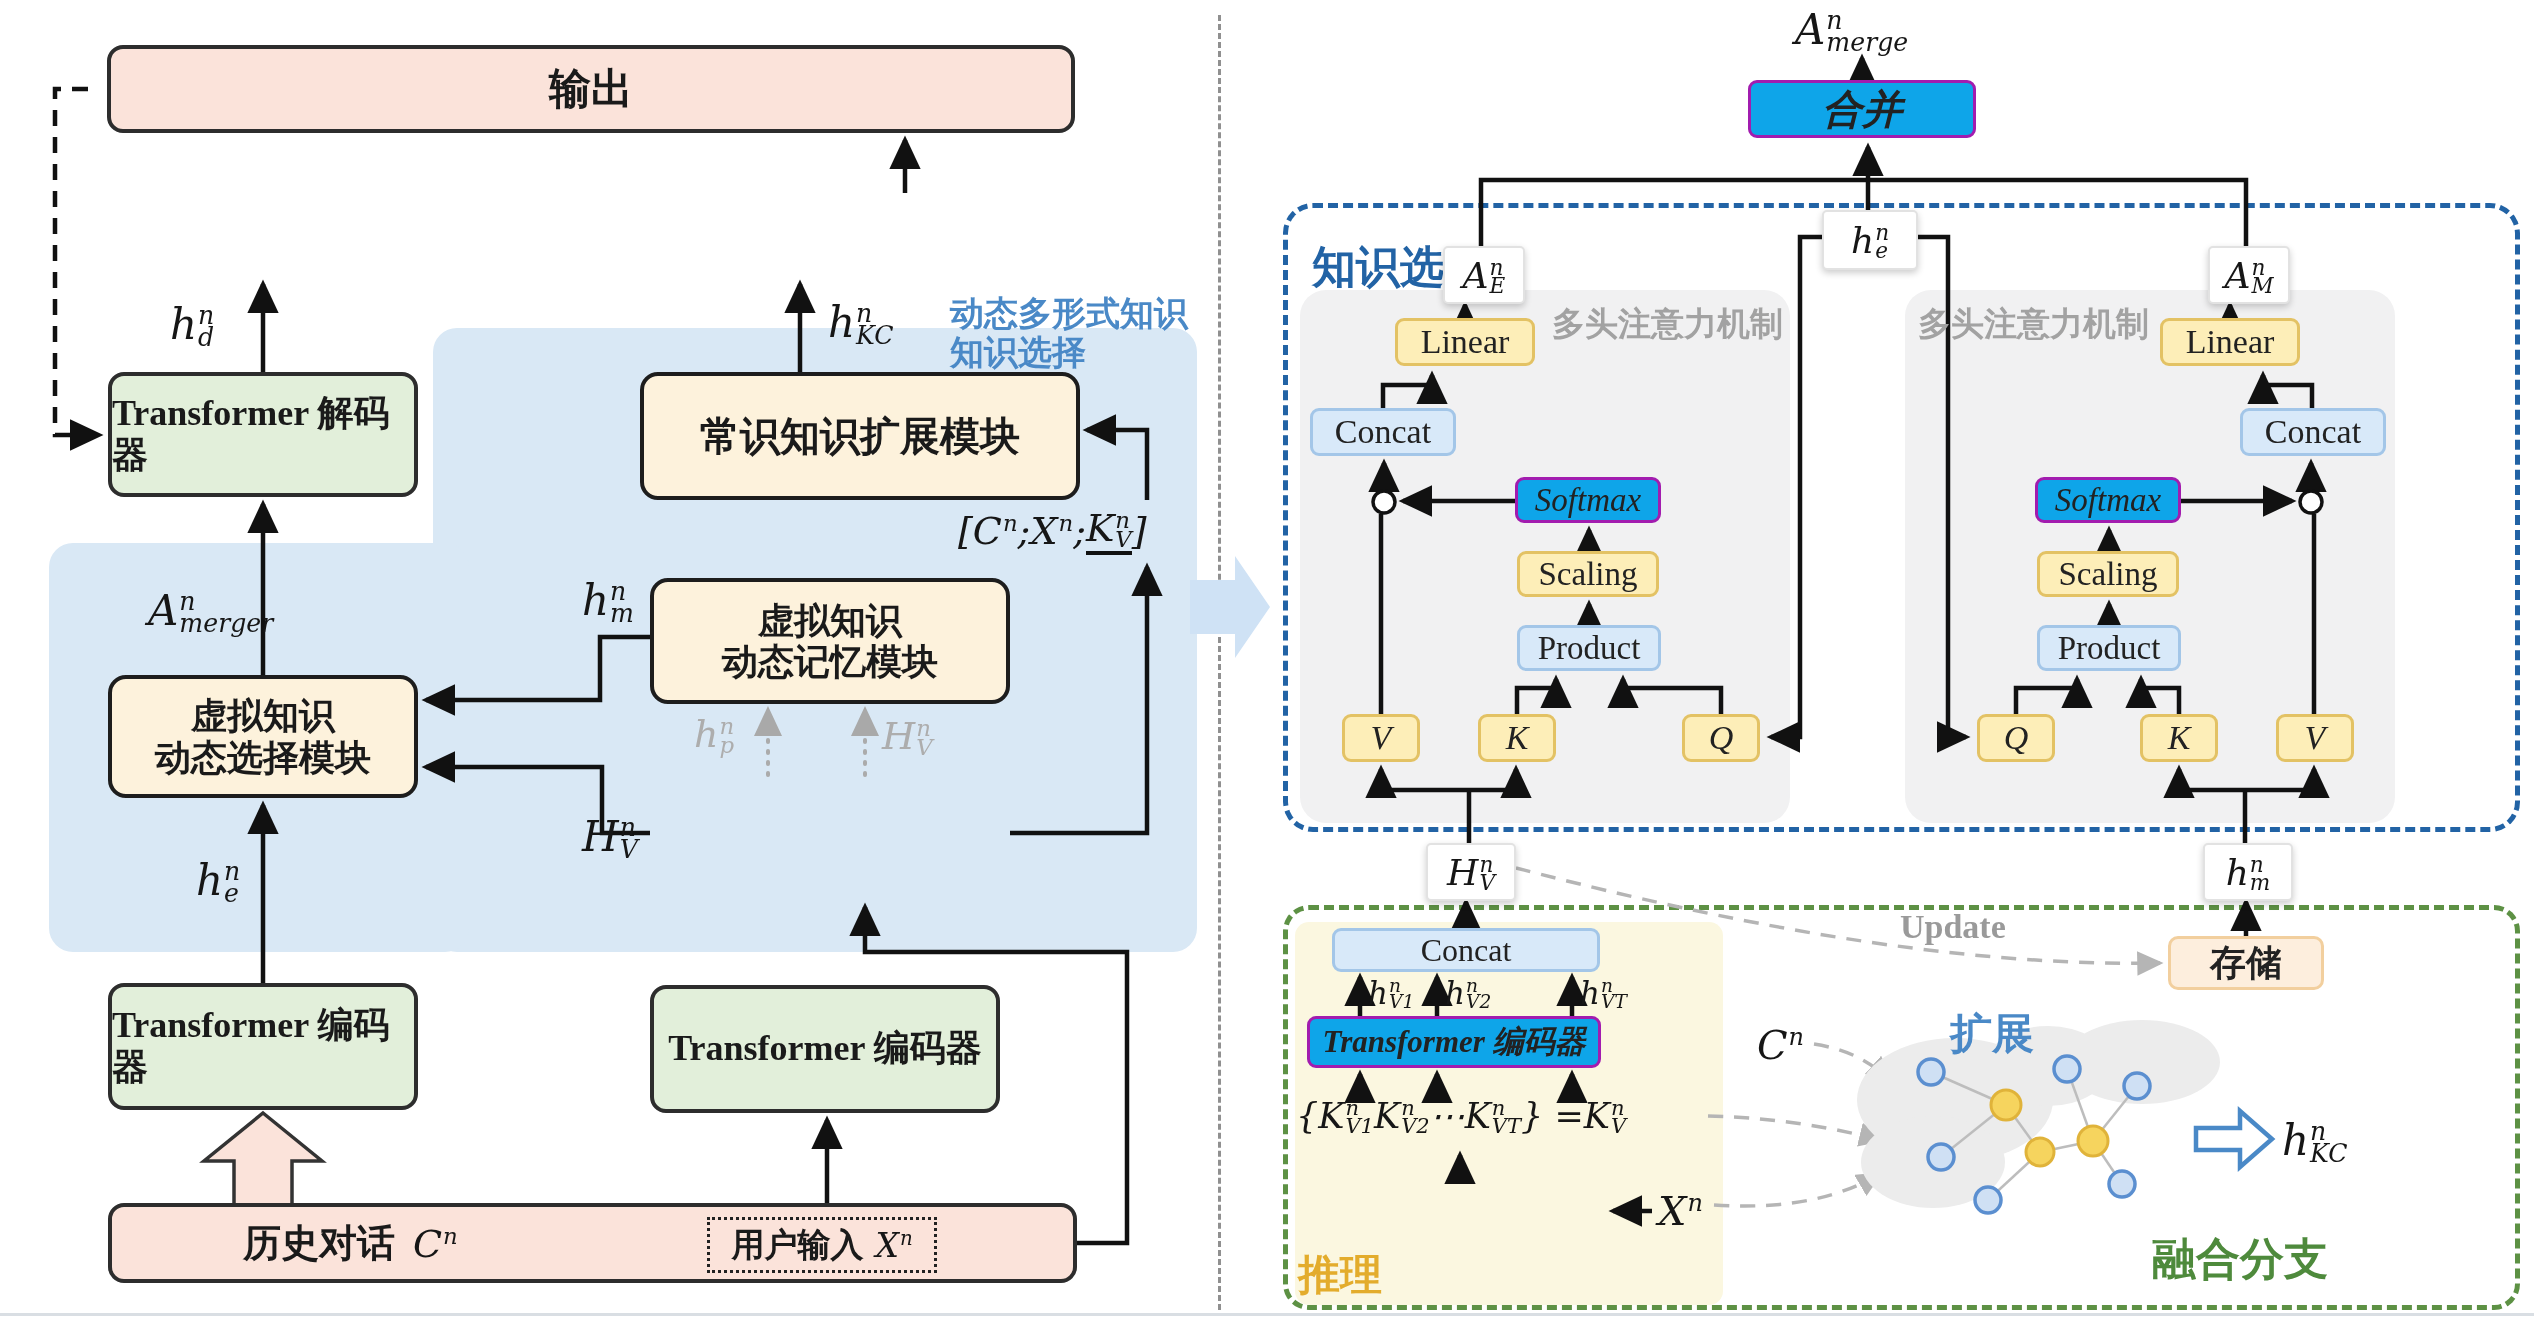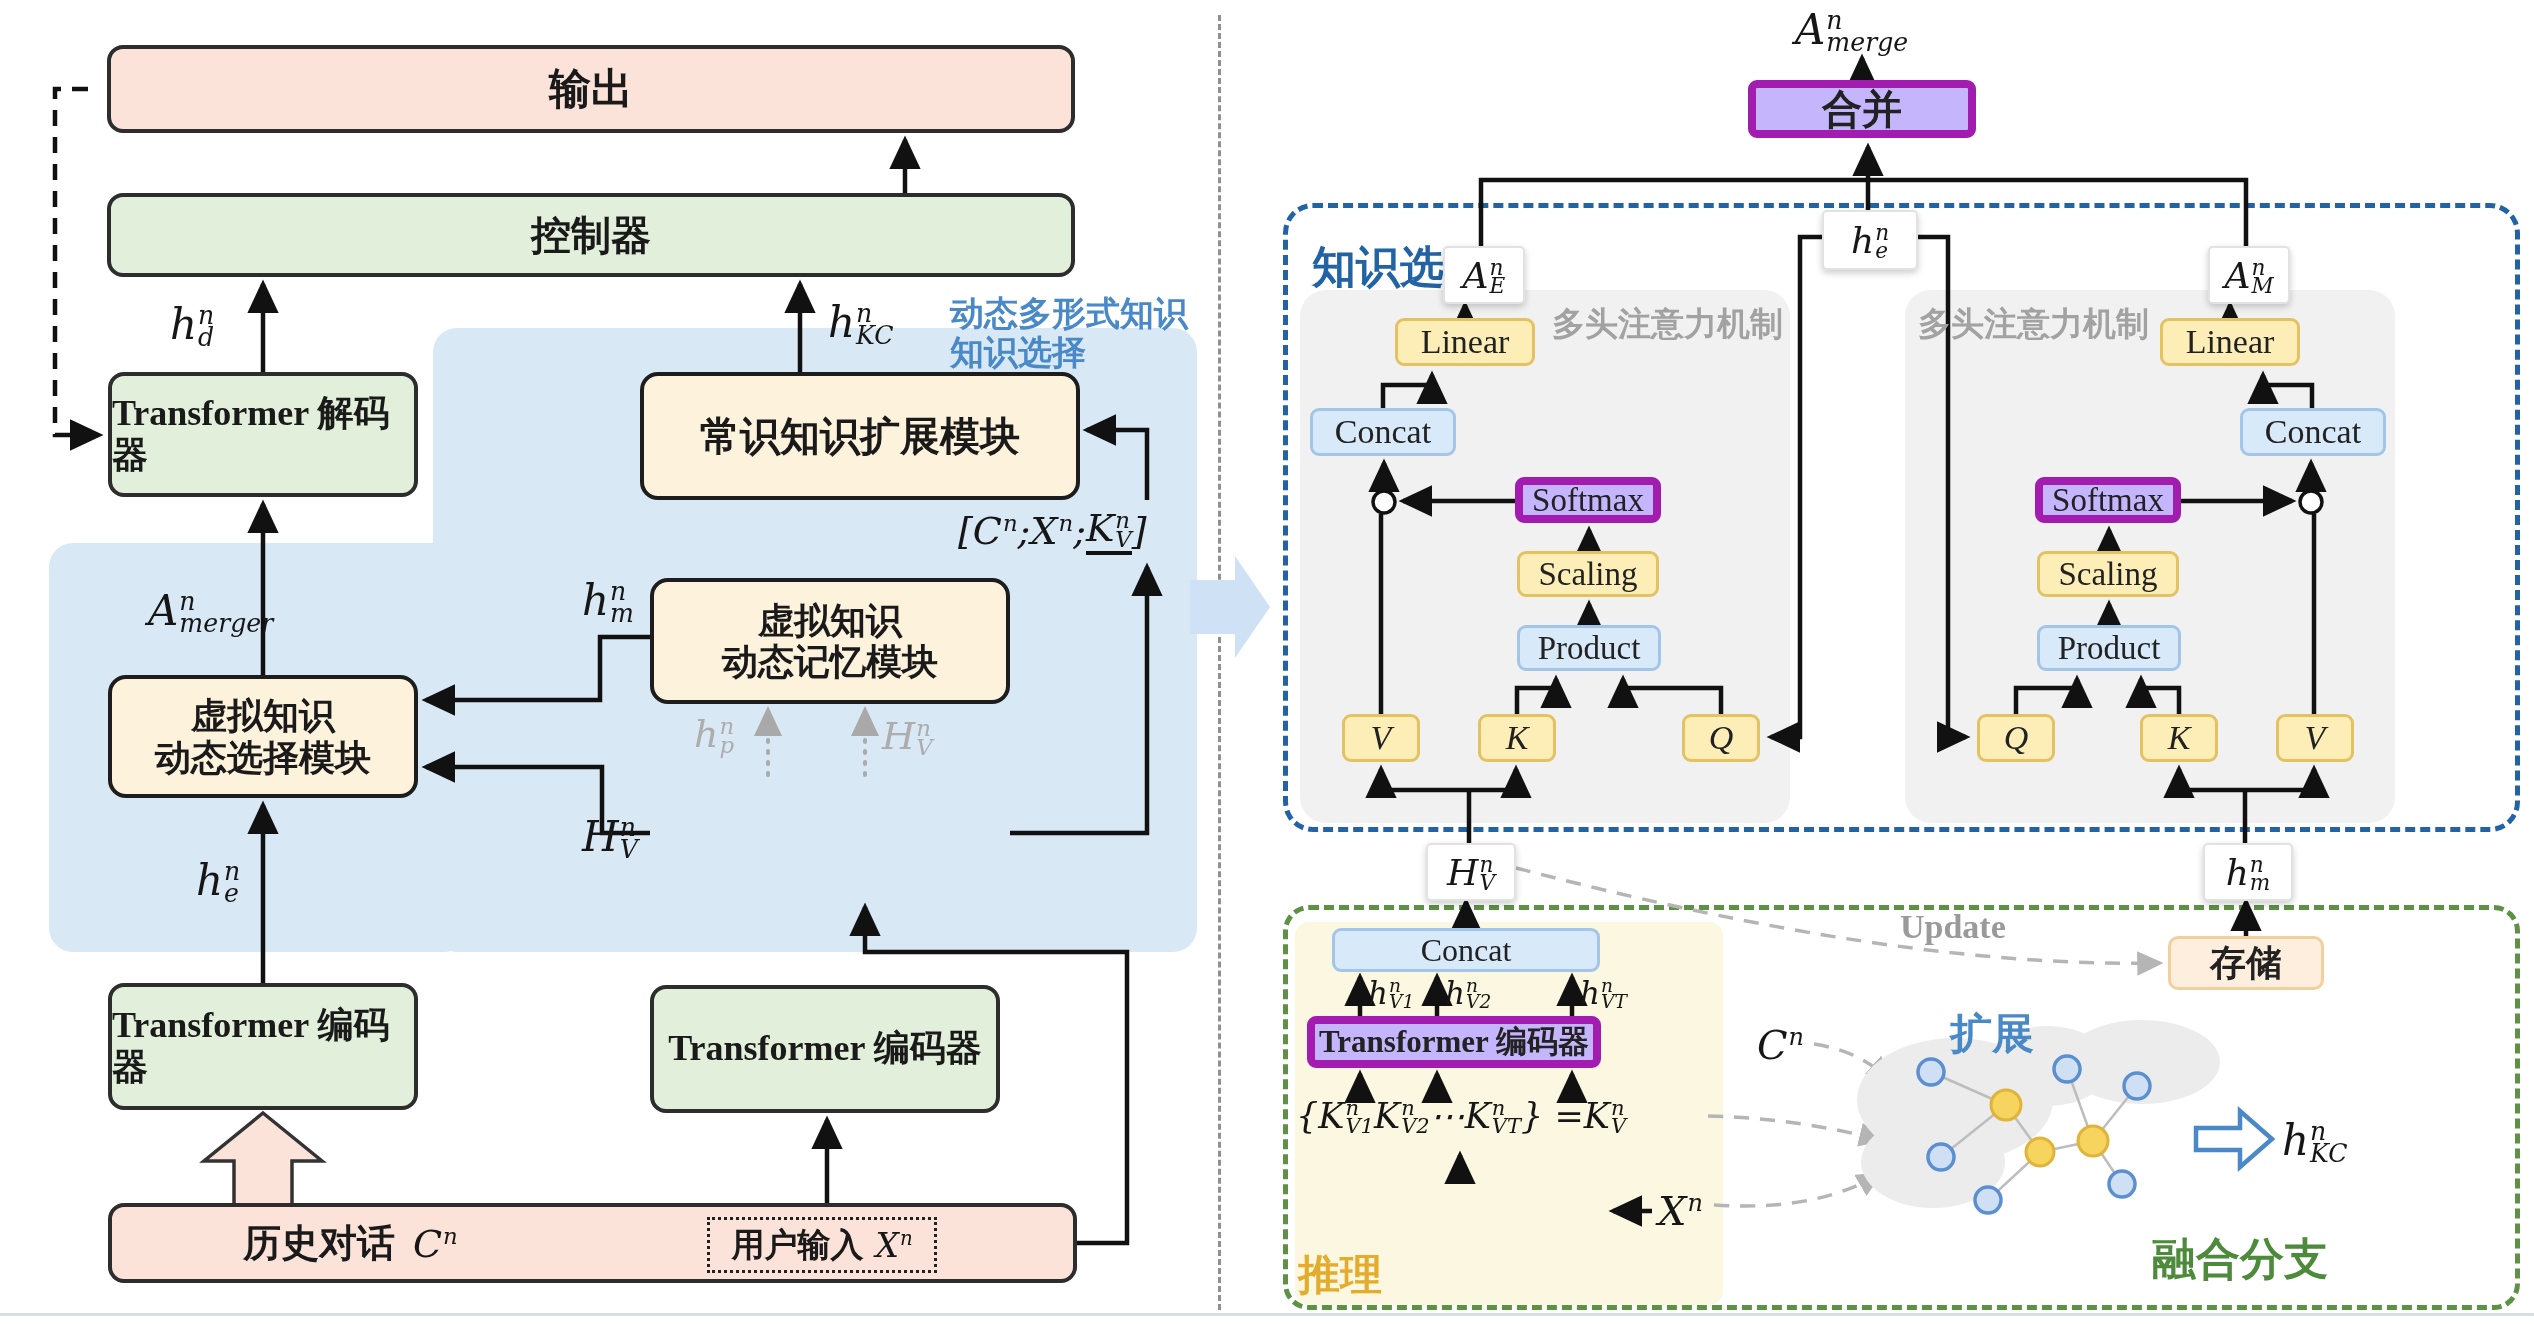--- a/index.html
+++ b/index.html
@@ -10,21 +10,21 @@
        align-items:center;justify-content:center;text-align:left;z-index:6;line-height:1.15;}
   .pink {background:#fbe3da;border:4px solid #2d2d2d;border-radius:16px;}
   .green{background:#e2efda;border:4px solid #2d2d2d;border-radius:16px;}
   .orange{background:#fdf2dc;border:4px solid #1d1d1d;border-radius:18px;}
   .cjk{font-weight:700;color:#1a1a1a;}
   .serifmix{font-family:"Liberation Serif","DejaVu Serif",serif;font-weight:700;color:#1a1a1a;}
   .small{position:absolute;box-sizing:border-box;display:flex;align-items:center;justify-content:center;
          z-index:6;font-family:"Liberation Serif","DejaVu Serif",serif;color:#222;border-radius:9px;}
   .ys{background:#fdeeb8;border:3px solid #e3c264;}
   .bs{background:#d8e9f9;border:3px solid #a3c6e8;}
-  .gs{background:#c4b5fd;border:8px solid #a21caf;}
+  .gs{background:#0ea5e9;border:3px solid #a21caf;font-style:italic;}
   .gold{background:#f6d968;border:3.5px solid #222;}
   .store{background:#fdeedd;border:3px solid #f2cf9e;border-radius:10px;}
   .wlabel{background:#ffffff;border:2px solid #e2e2e2;border-radius:5px;z-index:7;
           box-shadow:0 3px 7px rgba(0,0,0,0.20);}
   .math{position:absolute;z-index:7;font-family:"DejaVu Serif","Liberation Serif",serif;
         font-style:italic;color:#161616;display:flex;align-items:center;justify-content:center;white-space:nowrap;}
   .mseg{display:inline-flex;align-items:center;}
   .mseg.u{border-bottom:4px solid #111;padding-bottom:1px;}
   .mscripts{display:inline-flex;flex-direction:column;align-items:flex-start;
             font-size:0.60em;line-height:0.85;vertical-align:middle;margin-left:1px;transform:translateY(0.08em);}
@@ -183,23 +183,20 @@
           <circle cx="2093" cy="1141" r="15"></circle>
       </g>
     </g>
 
     <polygon points="2196,1128 2240,1128 2240,1111 2272,1139 2240,1167 2240,1150 2196,1150" fill="#ffffff" stroke="#4a89c7" stroke-width="4.5"></polygon>
   </svg>
 
   <div class="box pink cjk" style="left:107px;top:45px;width:968px;height:88px;font-size:42px;">
     <span>输出</span>
     </div>
-  <div class="box green cjk" style="left:107px;top:193px;width:968px;height:84px;font-size:40px;">
-    <span>控制器</span>
-    </div>
   <div class="box green serifmix" style="left:108px;top:372px;width:310px;height:125px;font-size:36px;">
     <span>Transformer 解码器</span>
     </div>
   <div class="box orange cjk" style="left:640px;top:372px;width:440px;height:128px;font-size:40px;">
     <span>常识知识扩展模块</span>
     </div>
   <div class="box orange cjk" style="left:108px;top:675px;width:310px;height:123px;font-size:36px;">
     <span>虚拟知识</span>
     <span>动态选择模块</span>
     </div>

